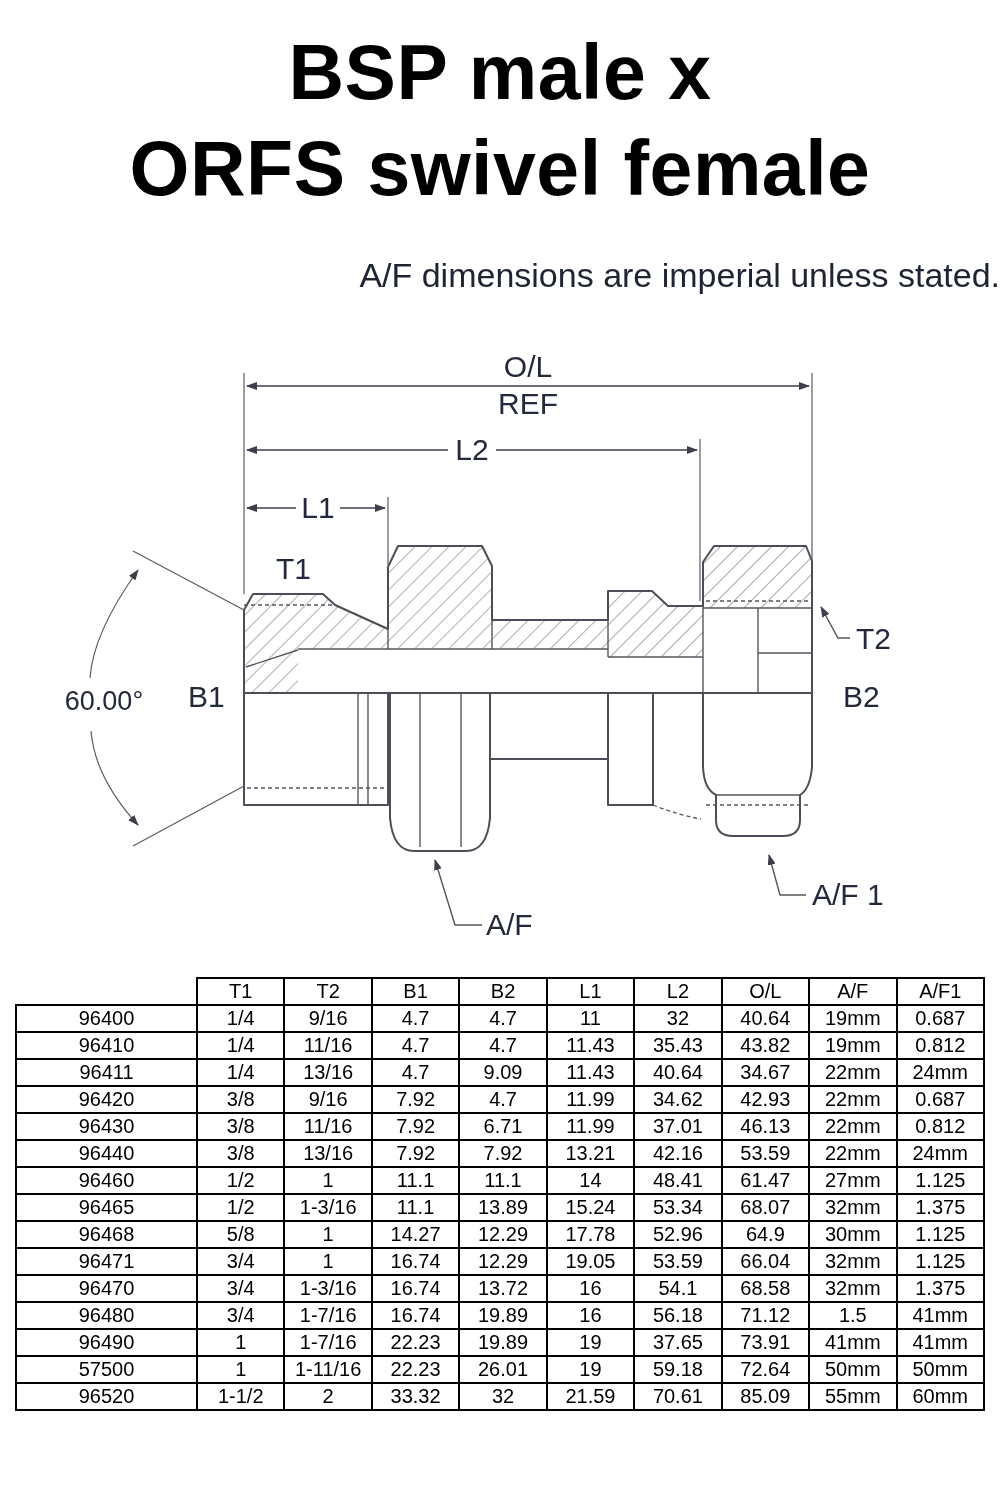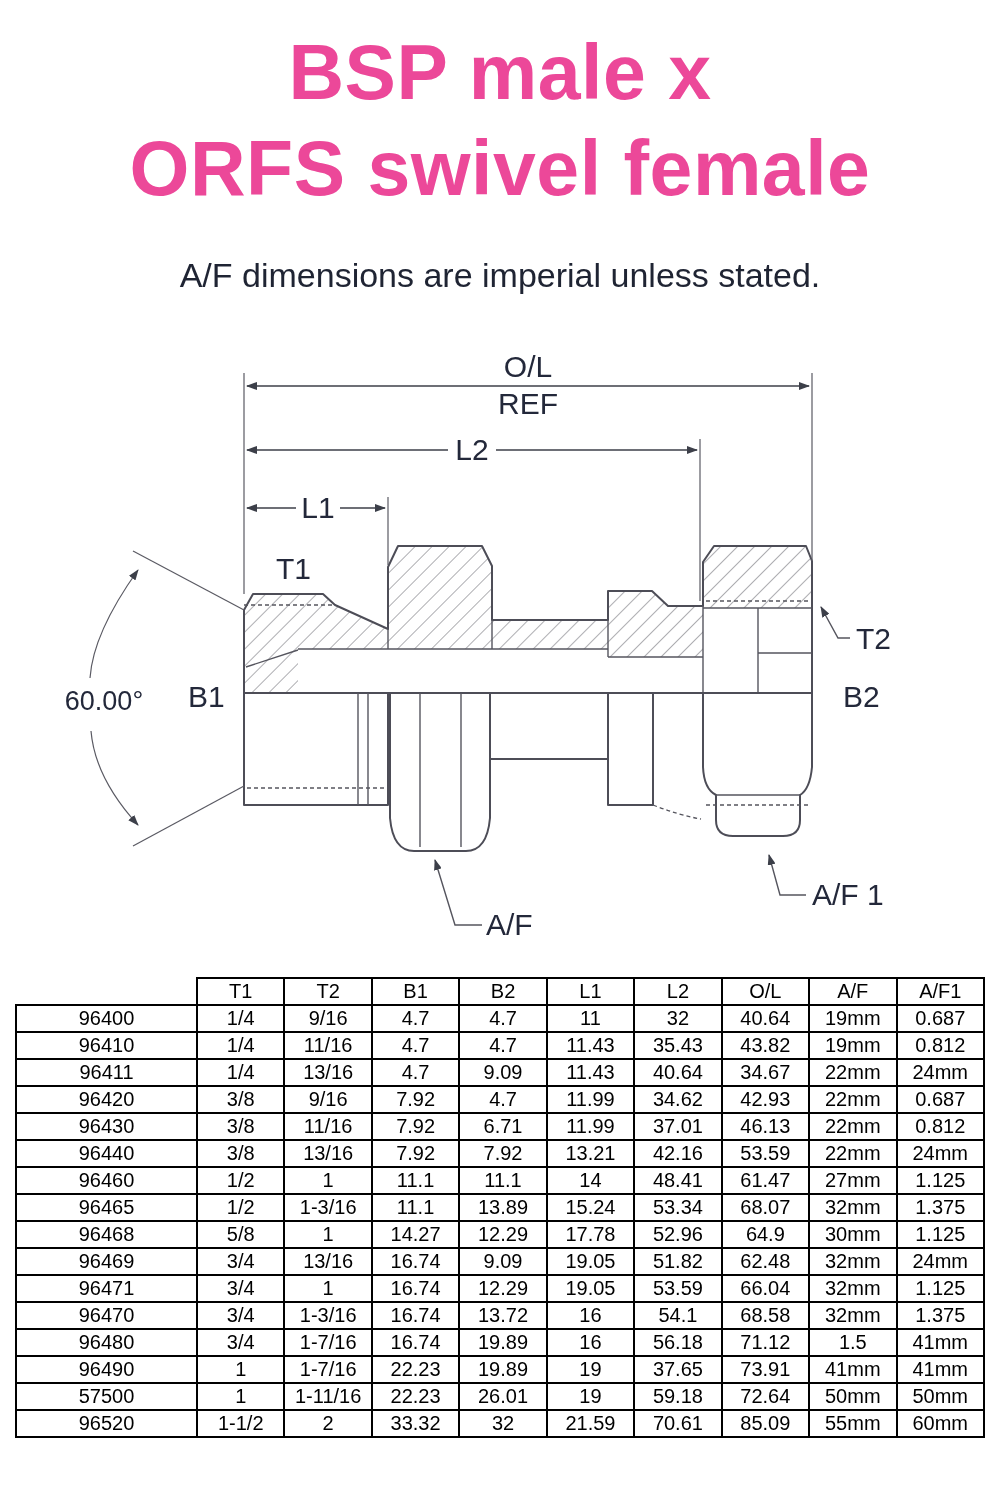--- a/index.html
+++ b/index.html
@@ -10,32 +10,32 @@
     background: #ffffff;
     overflow: hidden;
     font-family: "Liberation Sans", sans-serif;
   }
   .title {
     position: absolute;
     top: 24px;
     left: 0;
     width: 100%;
     text-align: center;
-    color: #ec4899;
+    color: #000000;
     font-size: 77px;
     font-weight: bold;
     line-height: 96px;
     letter-spacing: 0.5px;
   }
   .subtitle {
     position: absolute;
     top: 256px;
     left: 0;
     width: 100%;
-    text-align: center;
+    text-align: right;
     color: #1F2433;
     font-size: 34px;
     font-weight: normal;
   }
   .diagram-wrap {
     position: absolute;
     top: 333px;
     left: 0;
     width: 1000px;
     height: 640px;
@@ -296,32 +296,20 @@
           <td>1</td>
           <td>14.27</td>
           <td>12.29</td>
           <td>17.78</td>
           <td>52.96</td>
           <td>64.9</td>
           <td>30mm</td>
           <td>1.125</td>
         </tr>
         <tr>
-          <td>96469</td>
-          <td>3/4</td>
-          <td>13/16</td>
-          <td>16.74</td>
-          <td>9.09</td>
-          <td>19.05</td>
-          <td>51.82</td>
-          <td>62.48</td>
-          <td>32mm</td>
-          <td>24mm</td>
-        </tr>
-        <tr>
           <td>96471</td>
           <td>3/4</td>
           <td>1</td>
           <td>16.74</td>
           <td>12.29</td>
           <td>19.05</td>
           <td>53.59</td>
           <td>66.04</td>
           <td>32mm</td>
           <td>1.125</td>

